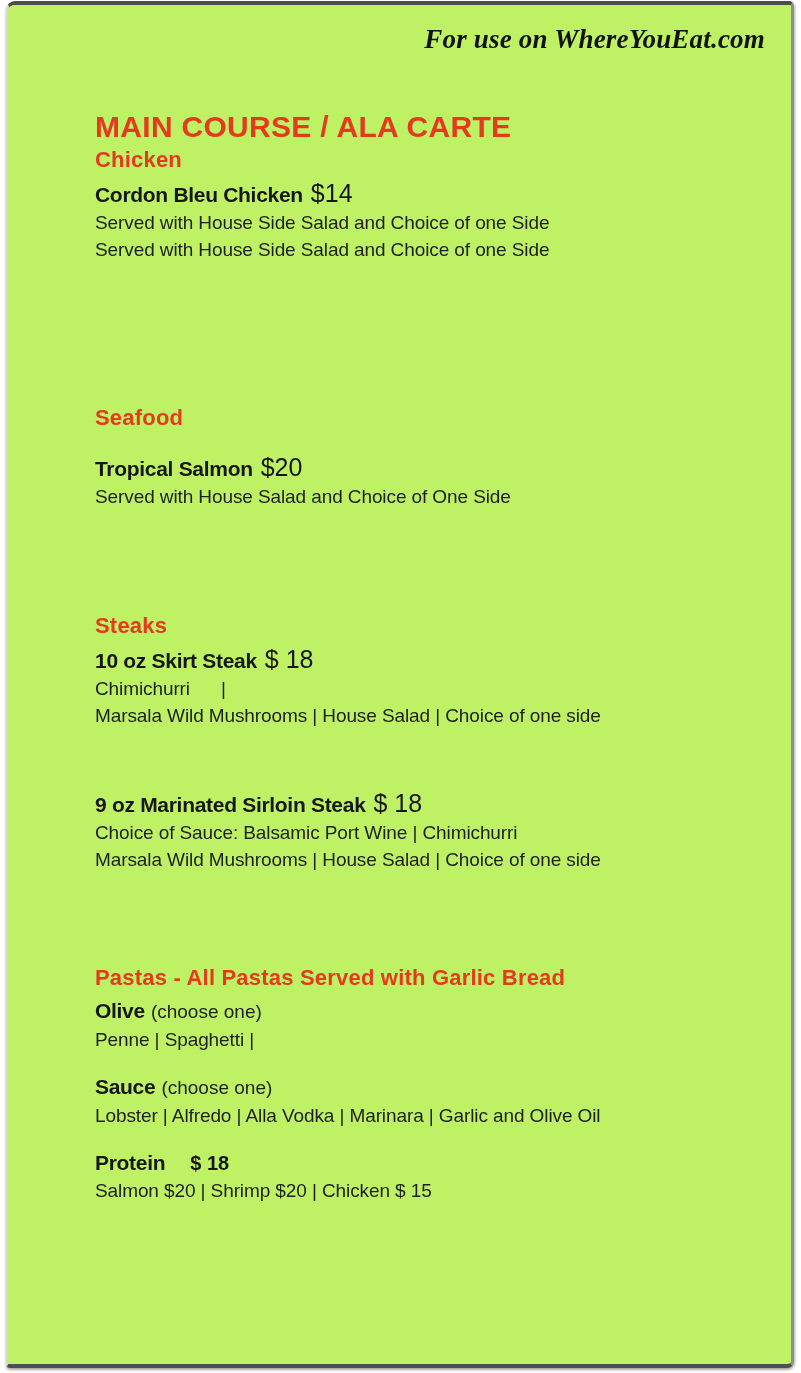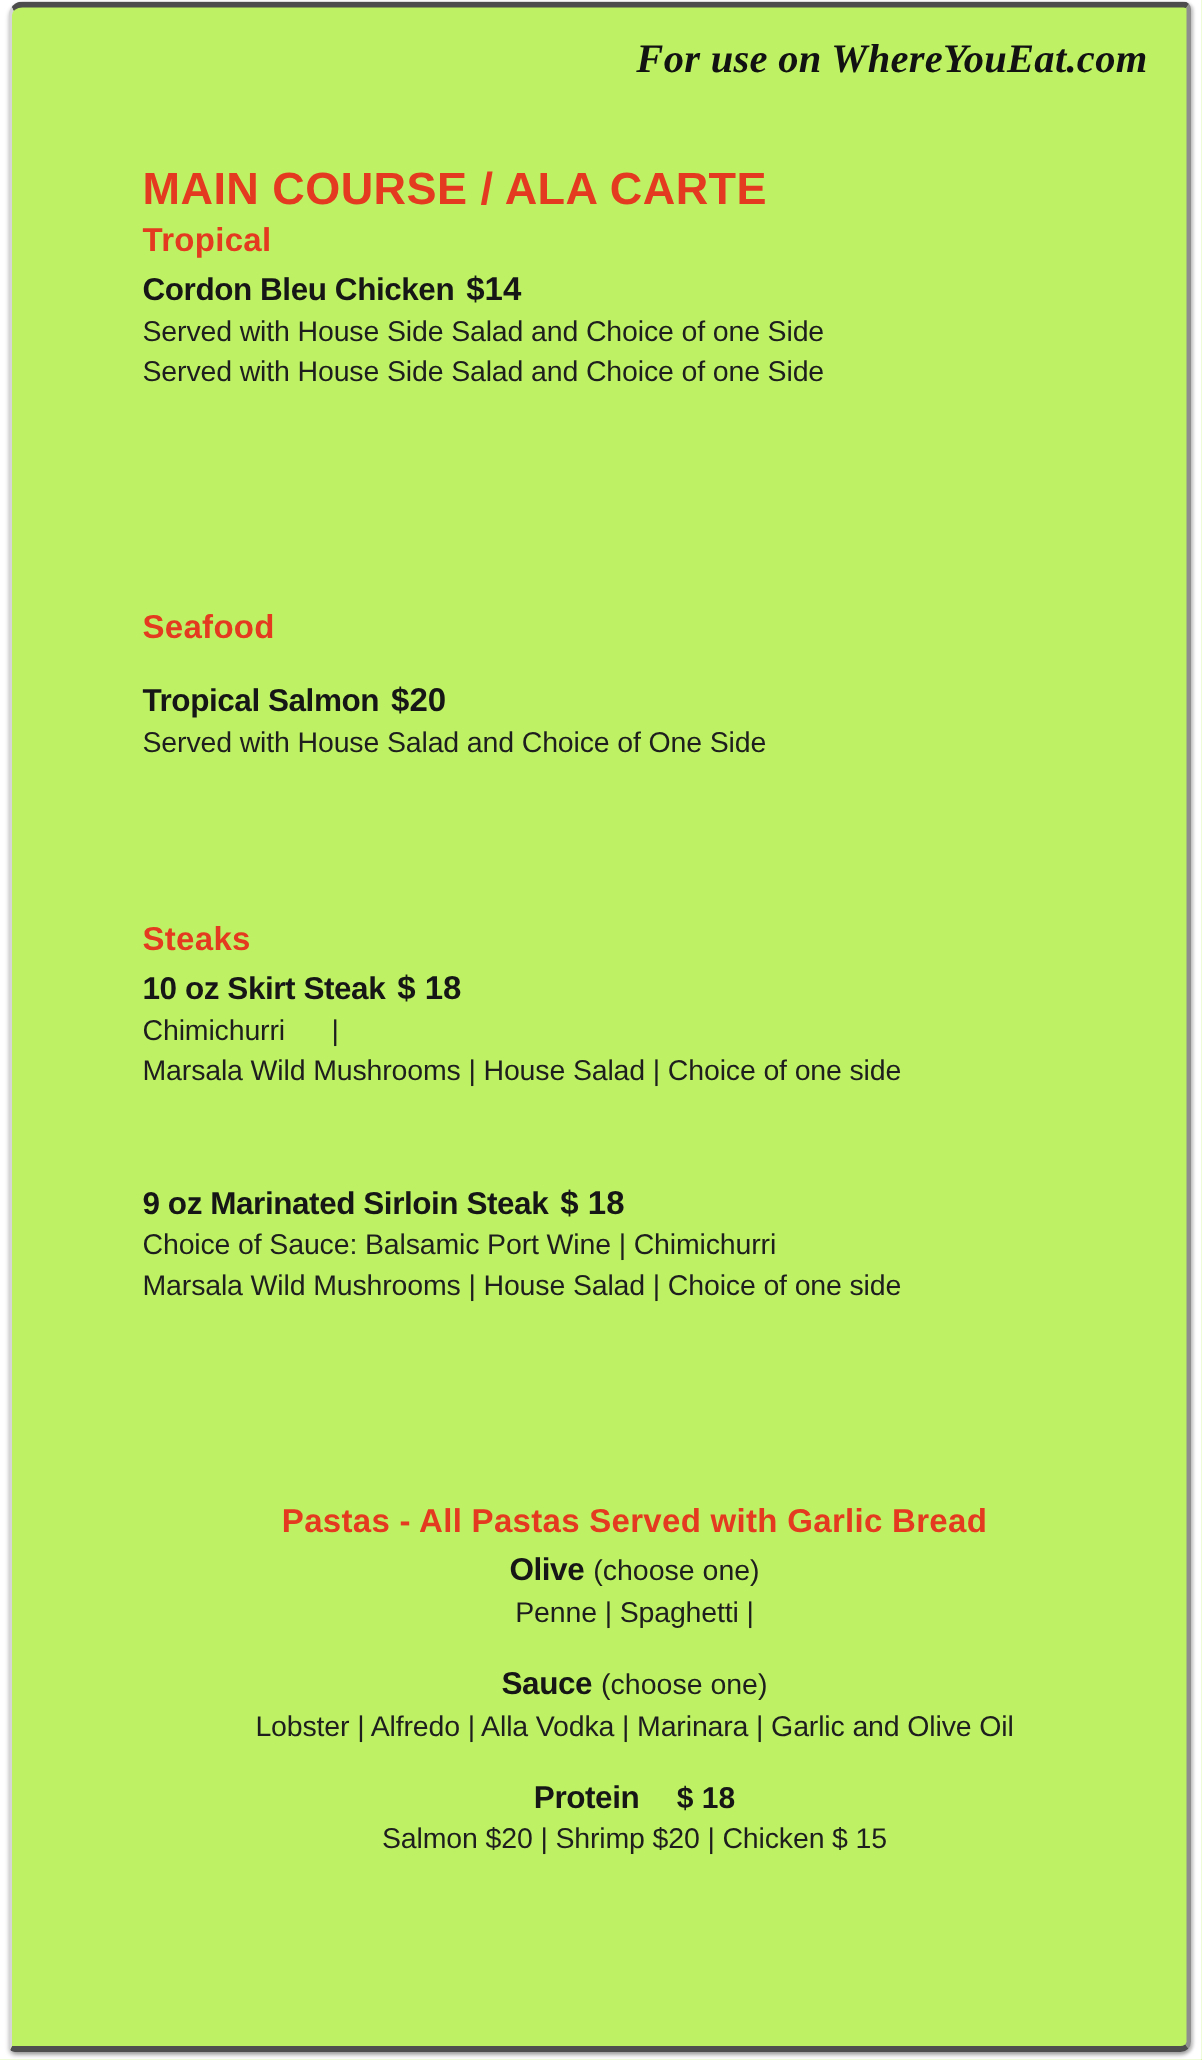--- a/index.html
+++ b/index.html
@@ -41,56 +41,56 @@
     font-weight: 700;
     color: var(--accent);
     letter-spacing: 0.3px;
     margin-top: 45px;
   }
 
   .section { position: absolute; left: 87px; right: 40px; }
   #sec-chicken { top: 142px; }
   #sec-seafood { top: 360px; }
   #sec-steaks  { top: 608px; }
-  #sec-pastas  { top: 996px; text-align: center; }
+  #sec-pastas  { top: 960px; }
 
   .section h2 {
     font-size: 22px;
     line-height: 26px;
     font-weight: 700;
     color: var(--accent);
     margin-bottom: 6px;
     letter-spacing: 0.2px;
   }
   #sec-seafood h2 { margin-bottom: 22px; margin-top: 40px; }
 
   .item { }
   .item.spaced-lg { margin-top: 60px; }
   .item.spaced-sm { margin-top: 20px; }
 
   .name-line { font-size: 21px; line-height: 28px; font-weight: 700; letter-spacing: -0.3px; color: #161616; }
   .name { font-weight: 700; }
-  .price { font-size: 22px; font-weight: 700; letter-spacing: 0; margin-left: 8px; }
+  .price { font-size: 25px; font-weight: 400; letter-spacing: 0; margin-left: 8px; }
   .price.bold { font-weight: 700; font-size: 20px; }
   .price.gap { margin-left: 25px; }
   .note { font-size: 19px; font-weight: 400; letter-spacing: 0; margin-left: 6px; color: #1e1e1e; }
 
   .desc { font-size: 19px; line-height: 27px; font-weight: 400; color: #1e1e1e; white-space: pre-wrap; letter-spacing: -0.1px; }
 </style>
 </head>
 <body>
 
 <div class="page">
 
   <div class="watermark">For use on WhereYouEat.com</div>
 
   <h1 class="page-title">MAIN COURSE / ALA CARTE</h1>
 
   <section class="section" id="sec-chicken">
-    <h2>Tropical</h2>
+    <h2>Chicken</h2>
 
     <div class="item">
       <div class="name-line">
         <span class="name">Cordon Bleu Chicken</span><span class="price">$14</span>
       </div>
       <div class="desc">Served with House Side Salad and Choice of one Side</div>
     </div>
 
     <div class="item">
       <div class="desc">Served with House Side Salad and Choice of one Side</div>

